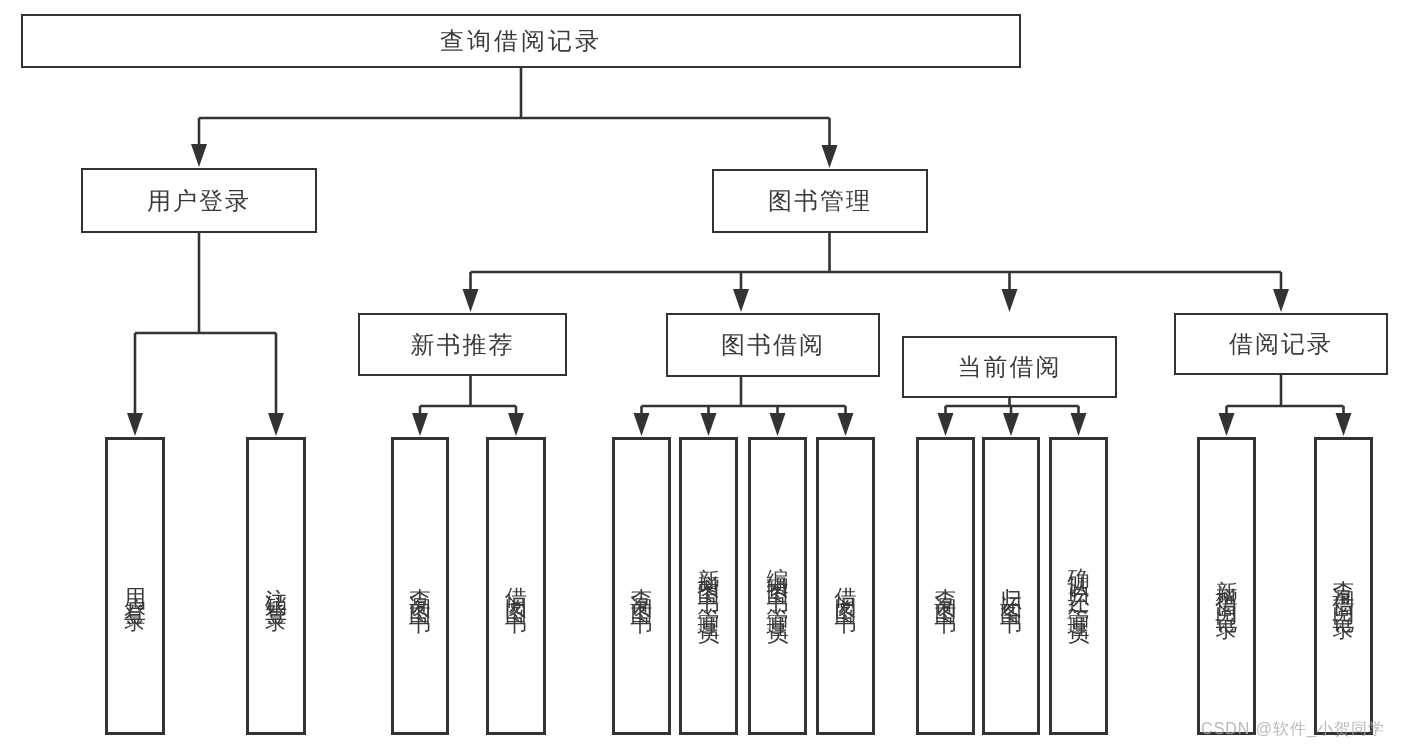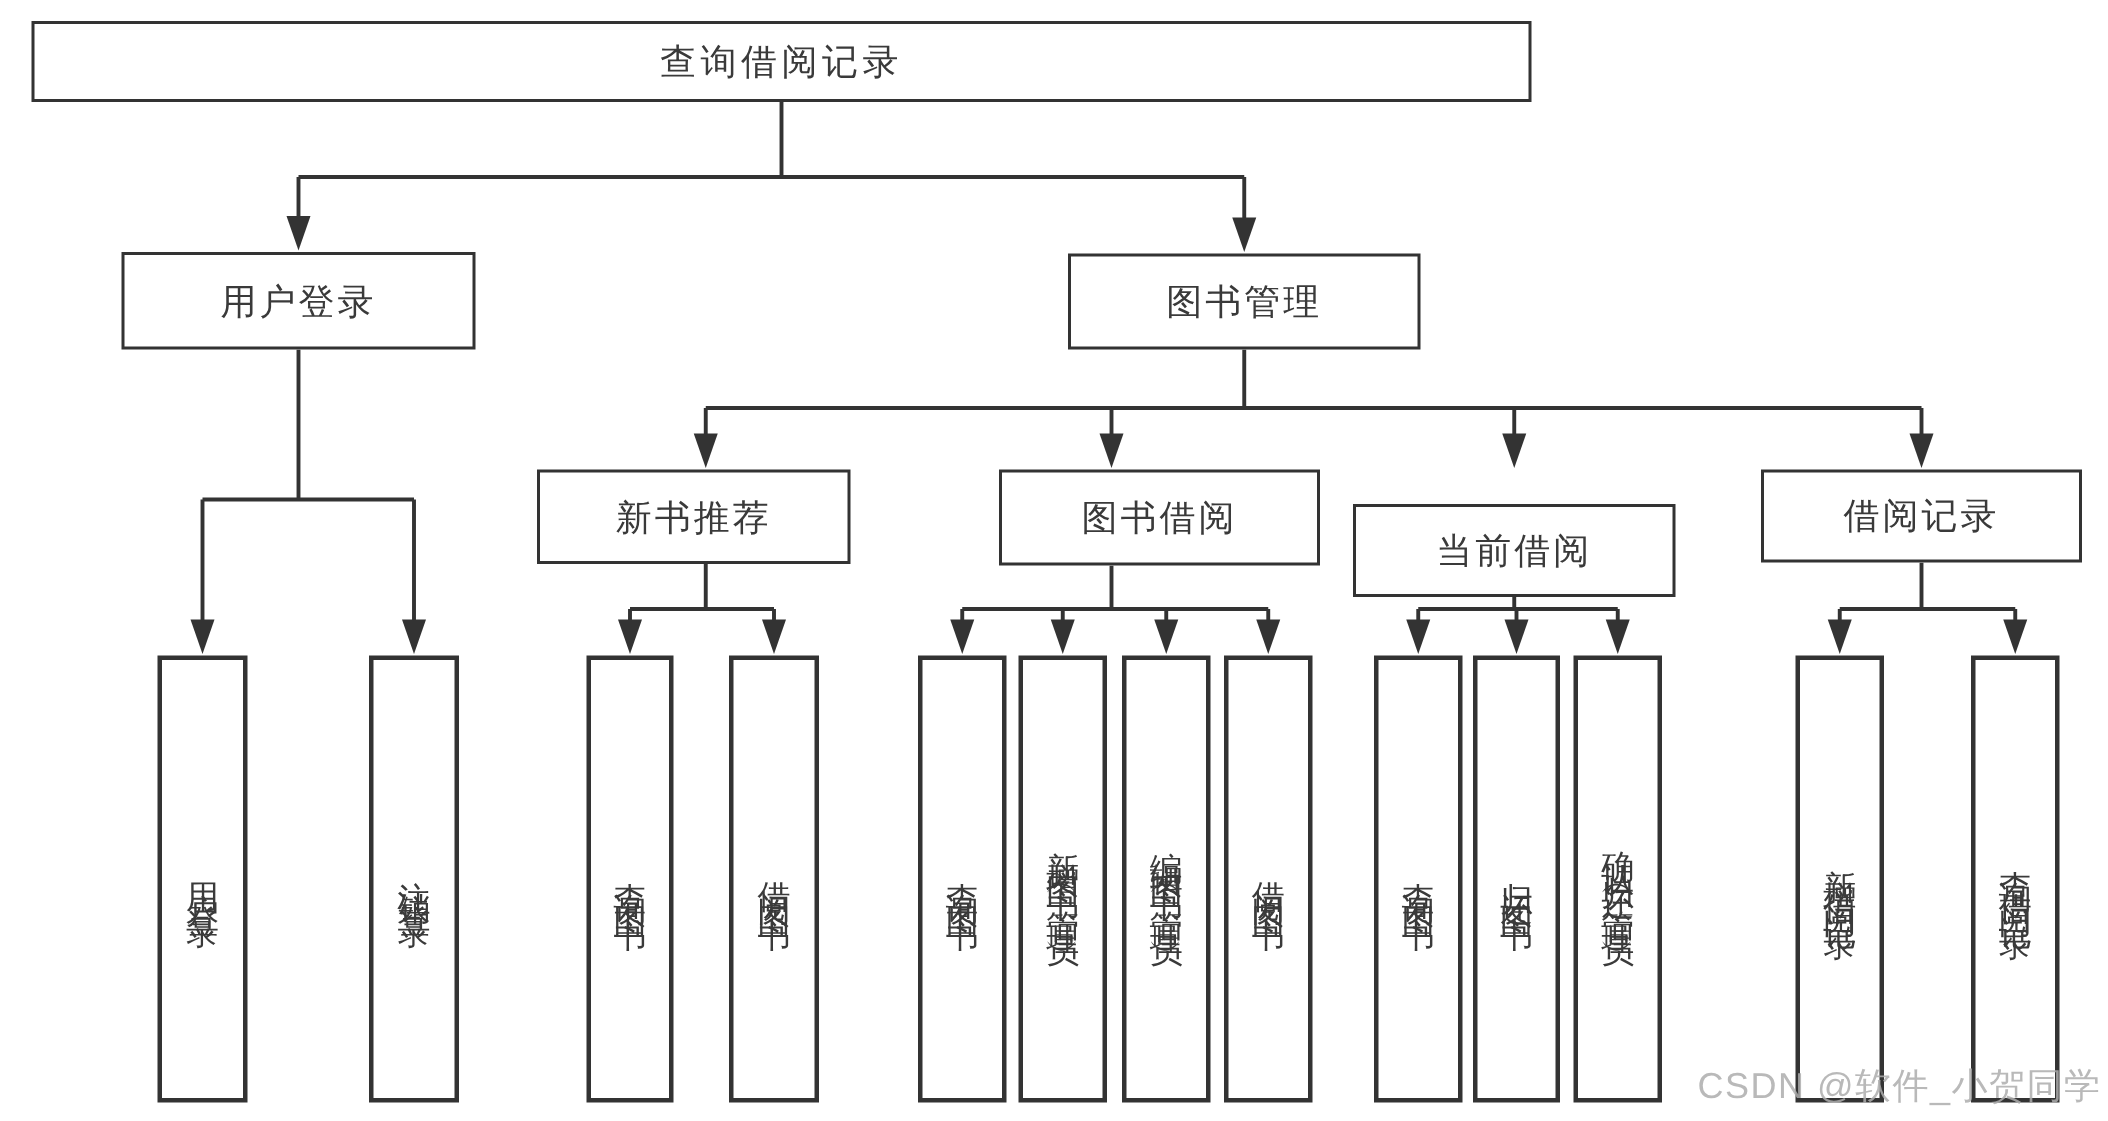--- a/index.html
+++ b/index.html
@@ -16,22 +16,22 @@
   }
   .box.root{border-width:2px;}
   .box.leaf{border-width:3px;}
   .box.h .label{font-size:24px;letter-spacing:2px;white-space:nowrap;}
   .box.root .label{letter-spacing:3px;}
   .box.v .label{
     writing-mode:vertical-rl;text-orientation:mixed;
     font-size:22px;letter-spacing:8px;line-height:1;
   }
   .watermark{
-    position:absolute;right:4px;bottom:7px;
-    font-size:24px;letter-spacing:1px;
+    position:absolute;right:20px;bottom:7px;
+    font-size:16px;letter-spacing:1px;
     color:var(--wm,#adadad);opacity:.85;white-space:nowrap;
   }
 </style>
 </head>
 <body>
 
 <div class="canvas" style="--line: #333333; --text: #3a3a3a; --wm: #adadad;">
   <svg class="connectors" id="connectors" viewBox="0 0 1405 747" xmlns="http://www.w3.org/2000/svg">
       <path d="M 521 68 L 521 118 M 199 118 L 829.5 118 M 199 118 L 199 152 M 829.5 118 L 829.5 153 M 199 233 L 199 333 M 135 333 L 276 333 M 135 333 L 135 421 M 276 333 L 276 421 M 829.5 233 L 829.5 272 M 470.5 272 L 1281 272 M 470.5 272 L 470.5 297 M 741 272 L 741 297 M 1009.5 272 L 1009.5 297 M 1281 272 L 1281 297 M 470.5 376 L 470.5 406 M 420 406 L 516 406 M 420 406 L 420 421 M 516 406 L 516 421 M 741 377 L 741 406 M 641.5 406 L 845.5 406 M 641.5 406 L 641.5 421 M 708.5 406 L 708.5 421 M 777.5 406 L 777.5 421 M 845.5 406 L 845.5 421 M 1009.5 375 L 1009.5 406 M 945.5 406 L 1078.5 406 M 945.5 406 L 945.5 421 M 1011 406 L 1011 421 M 1078.5 406 L 1078.5 421 M 1281 375 L 1281 406 M 1226.5 406 L 1343.5 406 M 1226.5 406 L 1226.5 421 M 1343.5 406 L 1343.5 421 " stroke="#333333" stroke-width="2.6" fill="none"></path>
       <polygon points="191,144 207,144 199,167" fill="#333333"></polygon>
@@ -54,21 +54,21 @@
       <polygon points="1218.5,413 1234.5,413 1226.5,436" fill="#333333"></polygon>
       <polygon points="1335.5,413 1351.5,413 1343.5,436" fill="#333333"></polygon>
     </svg>
   <div id="nodes">
       <div class="box root h" style="left: 21px; top: 14px; width: 1000px; height: 54px;">
         <span class="label">查询借阅记录</span>
       </div>
       <div class="box mid h" style="left: 81px; top: 168px; width: 236px; height: 65px;">
         <span class="label">用户登录</span>
       </div>
-      <div class="box mid h" style="left: 712px; top: 169px; width: 235px; height: 64px;">
+      <div class="box mid h" style="left: 712px; top: 169px; width: 216px; height: 64px;">
         <span class="label">图书管理</span>
       </div>
       <div class="box mid h" style="left: 358px; top: 313px; width: 209px; height: 63px;">
         <span class="label">新书推荐</span>
       </div>
       <div class="box mid h" style="left: 634px; top: 313px; width: 214px; height: 64px; margin-left: 32px;">
         <span class="label">图书借阅</span>
       </div>
       <div class="box mid h" style="left: 902px; top: 313px; width: 215px; height: 62px; margin-top: 23px;">
         <span class="label">当前借阅</span>

